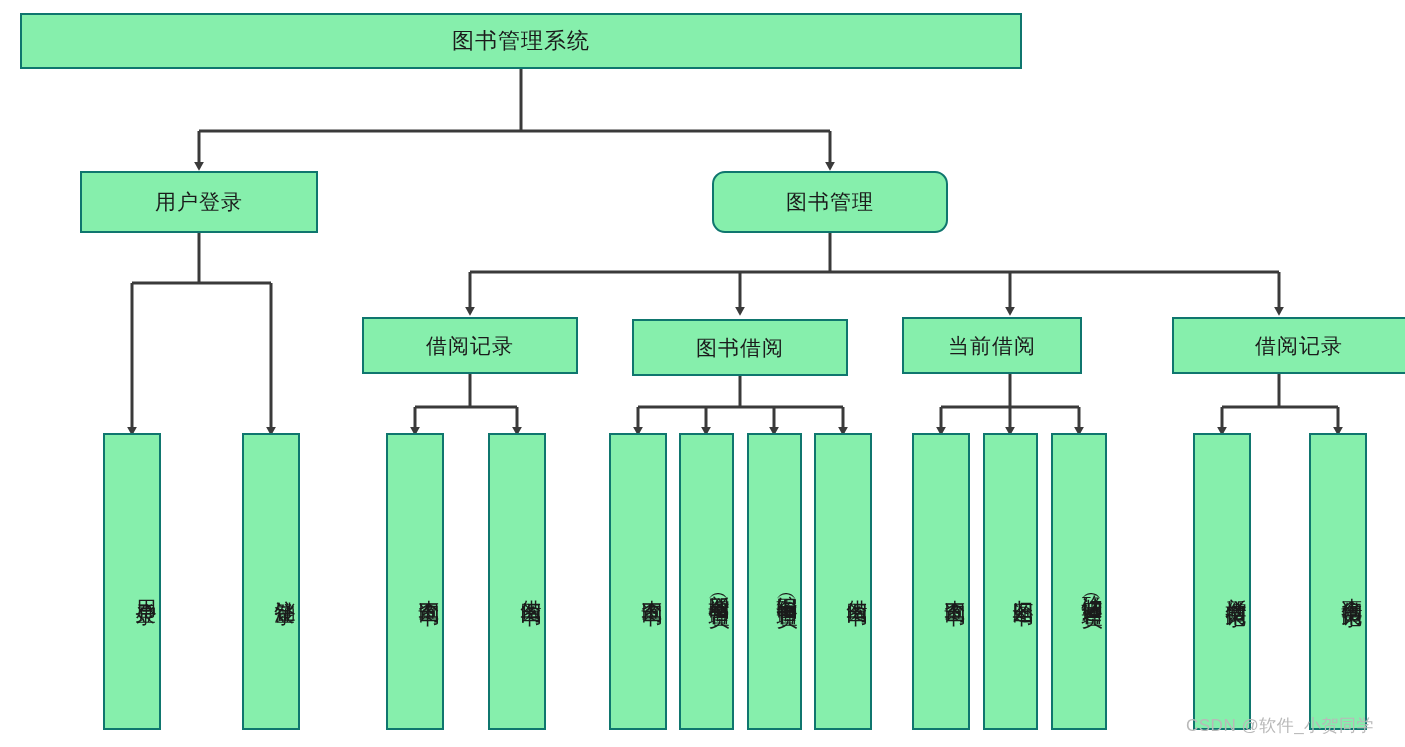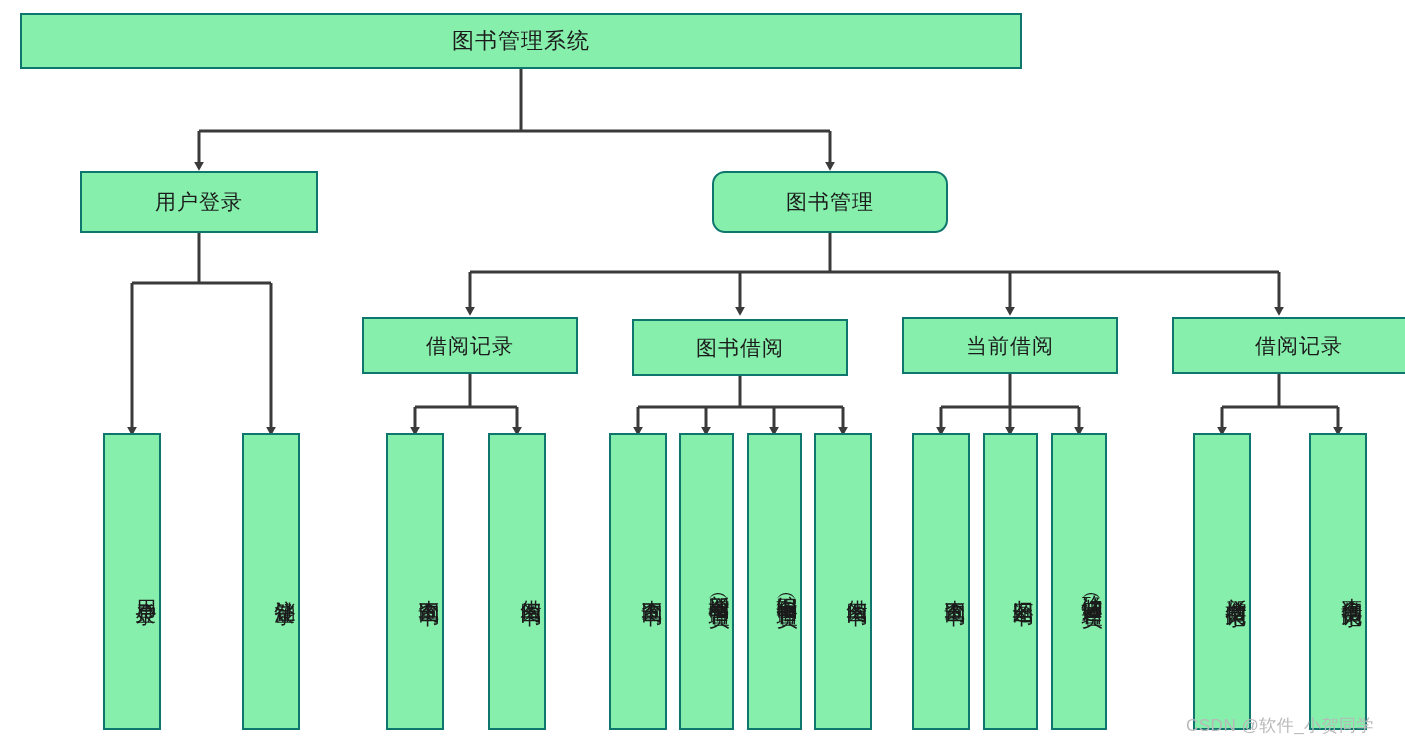--- a/index.html
+++ b/index.html
@@ -138,21 +138,21 @@
   <div class="node node-h" style="left:712px; top:171px; width:236px; height:62px;border-radius:13px;">
     <span>图书管理</span>
   </div>
 
   <div class="node node-h" style="left:362px; top:317px; width:216px; height:57px;">
     <span>借阅记录</span>
   </div>
   <div class="node node-h" style="left:632px; top:319px; width:216px; height:57px;">
     <span>图书借阅</span>
   </div>
-  <div class="node node-h" style="left:902px; top:317px; width:216px; height:57px;">
+  <div class="node node-h" style="left:902px; top:317px; width:180px; height:57px;">
     <span>当前借阅</span>
   </div>
   <div class="node node-h" style="left:1172px; top:317px; width:238px; height:57px;padding-left:16px;">
     <span>借阅记录</span>
   </div>
 
   <div class="node node-v" style="left:103px; top:433px; width:58px; height:297px;">
     <span class="v-label">用户登录</span>
   </div>
   <div class="node node-v" style="left:242px; top:433px; width:58px; height:297px;">

